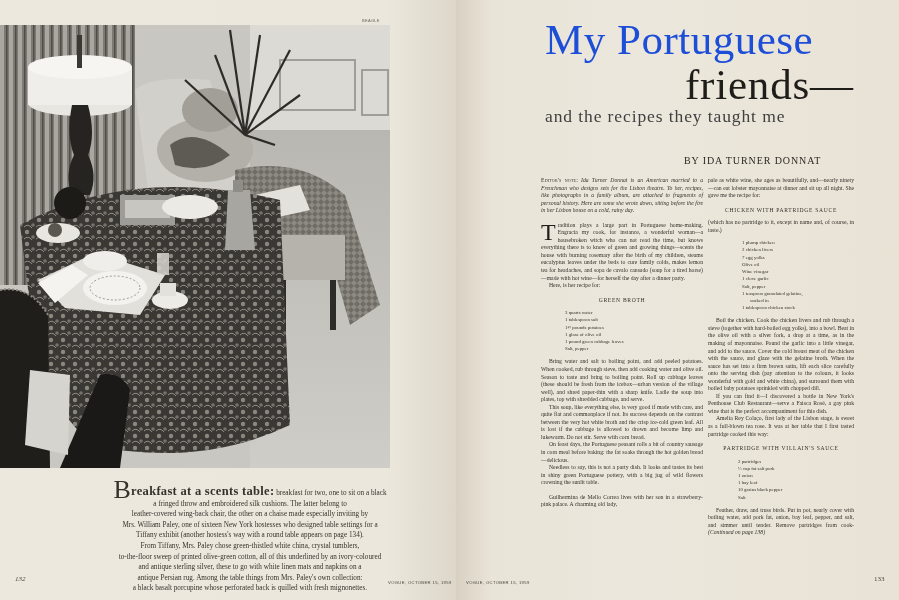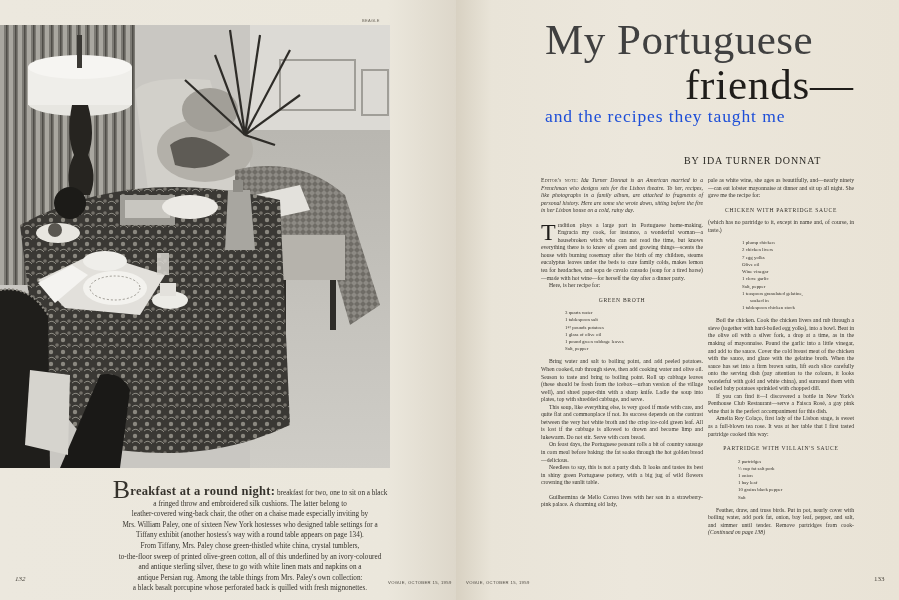--- a/index.html
+++ b/index.html
@@ -44,29 +44,29 @@
 
     .folio { position:absolute; font-size:7px; color:#4a463e; }
     .footer-line {
       position:absolute; font-family:"Liberation Sans", sans-serif;
       font-size:4.2px; letter-spacing:0.35px; color:#4b473f;
     }
 
     
     .headline1 {
       position:absolute; left:545px; top:18px; font-size:43px; line-height:44px;
-      color:#404040; letter-spacing:0.5px; white-space:nowrap;
+      color:#1d4ed8; letter-spacing:0.5px; white-space:nowrap;
     }
     .headline2 {
       position:absolute; left:685px; top:63px; font-size:43px; line-height:44px;
       color:#1f1d1a; letter-spacing:0.8px; white-space:nowrap;
     }
     .subhead {
       position:absolute; left:545px; top:106px; font-size:17.5px; line-height:20px;
-      color:#1d4ed8; letter-spacing:0.9px; white-space:nowrap;
+      color:#404040; letter-spacing:0.9px; white-space:nowrap;
     }
     .byline {
       position:absolute; left:684px; top:155px; font-size:10px; letter-spacing:0.9px;
       color:#2a2823; white-space:nowrap;
     }
 
     .col {
       position:absolute; top:177px; font-size:5.7px; line-height:7.55px; color:#34312b;
       text-align:justify;
     }
@@ -190,21 +190,21 @@
 
         <path d="M0 265 Q30 260 48 290 L50 443 L0 443Z" fill="#1f1e1b"></path>
         <path d="M100 350 Q120 345 130 365 L120 443 L60 443 Z" fill="#1a1917"></path>
         <path d="M30 345 L70 350 L68 430 L25 420Z" fill="#d6d4ce"></path>
         <path d="M0 265 Q30 260 48 290" stroke="#8a877f" stroke-width="2" fill="none" stroke-dasharray="2 2"></path>
       </svg>
     </div>
 
     <div class="caption">
       <span class="caption-line">
-        <span class="lead"><span class="dropB">B</span><span>reakfast at a round night:</span></span>
+        <span class="lead"><span class="dropB">B</span><span>reakfast at a scents table:</span></span>
         <span>breakfast for two, one to sit on a black</span>
       </span>
       <span class="caption-line">a fringed throw and embroidered silk cushions. The latter belong to</span>
       <span class="caption-line">leather-covered wing-back chair, the other on a chaise made especially inviting by</span>
       <span class="caption-line">Mrs. William Paley, one of sixteen New York hostesses who designed table settings for a</span>
       <span class="caption-line">Tiffany exhibit (another hostess's way with a round table appears on page 134).</span>
       <span class="caption-line">From Tiffany, Mrs. Paley chose green-thistled white china, crystal tumblers,</span>
       <span class="caption-line">to-the-floor sweep of printed olive-green cotton, all of this underlined by an ivory-coloured</span>
       <span class="caption-line">and antique sterling silver, these to go with white linen mats and napkins on a</span>
       <span class="caption-line">antique Persian rug. Among the table things from Mrs. Paley's own collection:</span>

